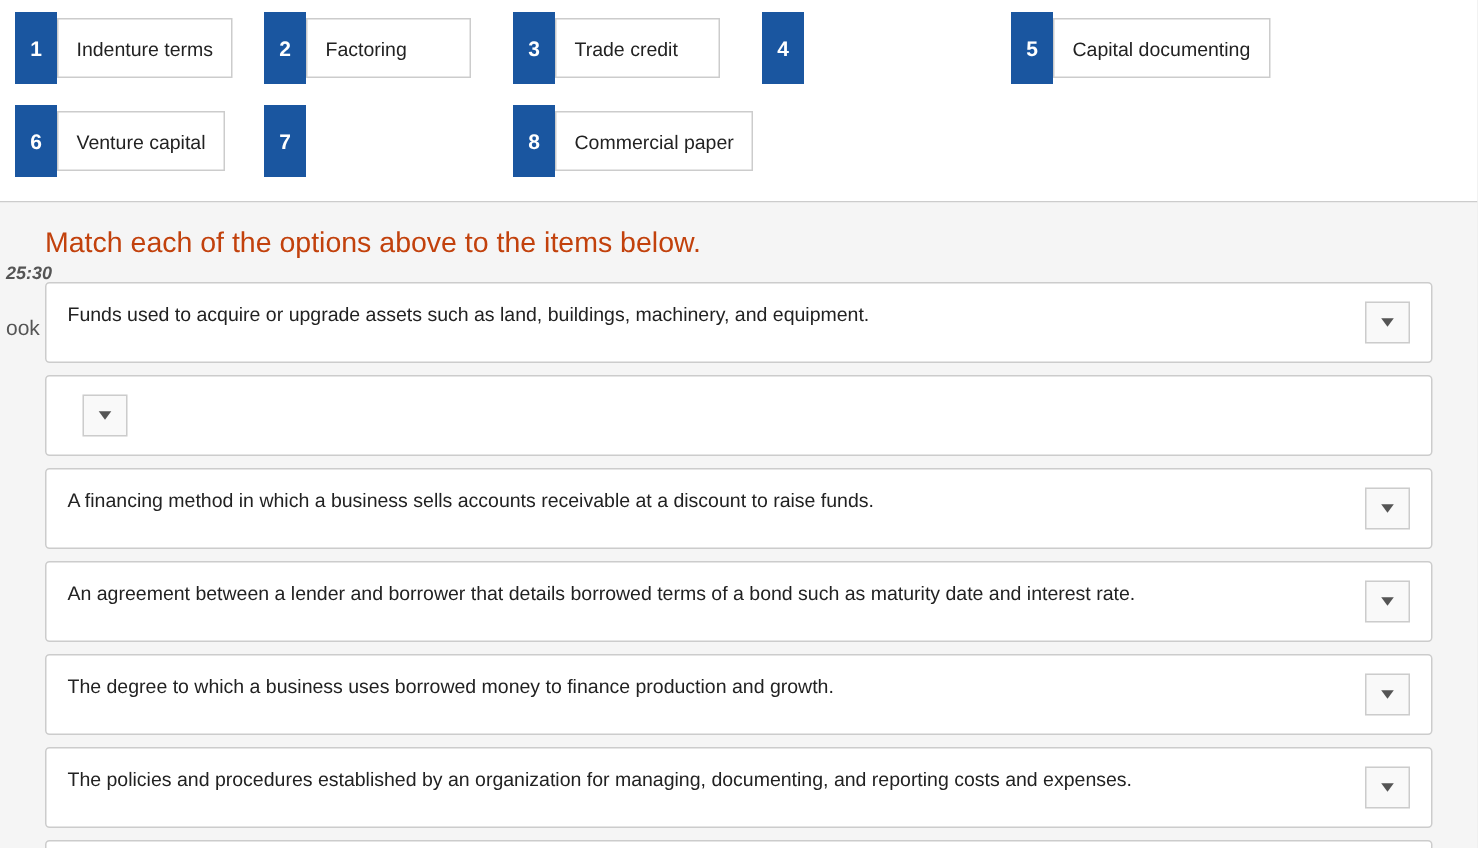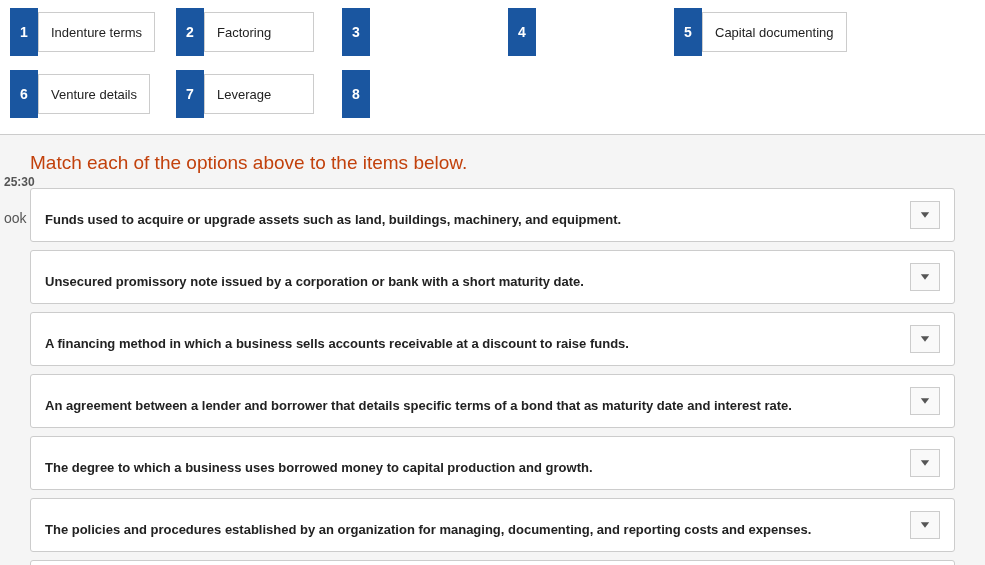--- a/index.html
+++ b/index.html
@@ -59,24 +59,23 @@
       color: #c2410c;
       margin-bottom: 14px;
       margin-top: 1px;
     }
     .match-row {
       background: #fff;
       border: 1px solid #ccc;
       border-radius: 3px;
       margin-bottom: 8px;
       display: flex;
-      align-items: flex-end;
+      align-items: flex-start;
       padding: 12px 14px;
       min-height: 44px;
-      font-weight: bold;
     }
     .match-text {
       flex: 1;
       font-size: 13px;
       color: #222;
       line-height: 1.4;
     }
     .match-dropdown {
       width: 30px;
       height: 28px;
@@ -93,20 +92,21 @@
       width: 14px;
       height: 14px;
     }
     .side-timer {
       position: absolute;
       left: 4px;
       top: 175px;
       font-size: 12px;
       color: #555;
       font-weight: bold;
+      font-style: italic;
     }
     .side-book {
       position: absolute;
       left: 4px;
       top: 210px;
       font-size: 14px;
       color: #555;
     }
     .wrapper {
       position: relative;
@@ -122,85 +122,85 @@
     <div class="option-tile">
           <div class="option-number">1</div>
           <div class="option-label">Indenture terms</div>
         </div>
         <div class="option-tile">
           <div class="option-number">2</div>
           <div class="option-label">Factoring</div>
         </div>
         <div class="option-tile">
           <div class="option-number">3</div>
+          <div class="option-label">Trade credit</div>
         </div>
         <div class="option-tile">
           <div class="option-number">4</div>
         </div>
         <div class="option-tile">
           <div class="option-number">5</div>
           <div class="option-label">Capital documenting</div>
         </div>
       </div>
     <div class="options-row">
 
     <div class="option-tile">
           <div class="option-number">6</div>
-          <div class="option-label">Venture details</div>
+          <div class="option-label">Venture capital</div>
         </div>
         <div class="option-tile">
           <div class="option-number">7</div>
-          <div class="option-label">Leverage</div>
         </div>
         <div class="option-tile">
           <div class="option-number">8</div>
+          <div class="option-label">Commercial paper</div>
         </div>
       </div>
   </div>
 
   <span class="side-timer">25:30</span>
   <span class="side-book">ook</span>
 
   <div class="main-content">
     <div class="instruction">Match each of the options above to the items below.</div>
     <div id="match-list">
         <div class="match-row">
           <span class="match-text">Funds used to acquire or upgrade assets such as land, buildings, machinery, and equipment.</span>
           <div class="match-dropdown">
             <svg viewBox="0 0 10 10" fill="#555">
               <polygon points="2,3 8,3 5,7"></polygon>
             </svg>
           </div>
         </div>
         <div class="match-row">
-          <span class="match-text">Unsecured promissory note issued by a corporation or bank with a short maturity date.</span>
           <div class="match-dropdown">
             <svg viewBox="0 0 10 10" fill="#555">
               <polygon points="2,3 8,3 5,7"></polygon>
             </svg>
           </div>
         </div>
         <div class="match-row">
           <span class="match-text">A financing method in which a business sells accounts receivable at a discount to raise funds.</span>
           <div class="match-dropdown">
             <svg viewBox="0 0 10 10" fill="#555">
               <polygon points="2,3 8,3 5,7"></polygon>
             </svg>
           </div>
         </div>
         <div class="match-row">
-          <span class="match-text">An agreement between a lender and borrower that details specific terms of a bond that as maturity date and interest rate.</span>
-          <div class="match-dropdown">
-            <svg viewBox="0 0 10 10" fill="#555">
-              <polygon points="2,3 8,3 5,7"></polygon>
-            </svg>
-          </div>
-        </div>
-        <div class="match-row">
-          <span class="match-text">The degree to which a business uses borrowed money to capital production and growth.</span>
+          <span class="match-text">An agreement between a lender and borrower that details borrowed terms of a bond such as maturity date and interest rate.</span>
+          <div class="match-dropdown">
+            <svg viewBox="0 0 10 10" fill="#555">
+              <polygon points="2,3 8,3 5,7"></polygon>
+            </svg>
+          </div>
+        </div>
+        <div class="match-row">
+          <span class="match-text">The degree to which a business uses borrowed money to finance production and growth.</span>
           <div class="match-dropdown">
             <svg viewBox="0 0 10 10" fill="#555">
               <polygon points="2,3 8,3 5,7"></polygon>
             </svg>
           </div>
         </div>
         <div class="match-row">
           <span class="match-text">The policies and procedures established by an organization for managing, documenting, and reporting costs and expenses.</span>
           <div class="match-dropdown">
             <svg viewBox="0 0 10 10" fill="#555">

